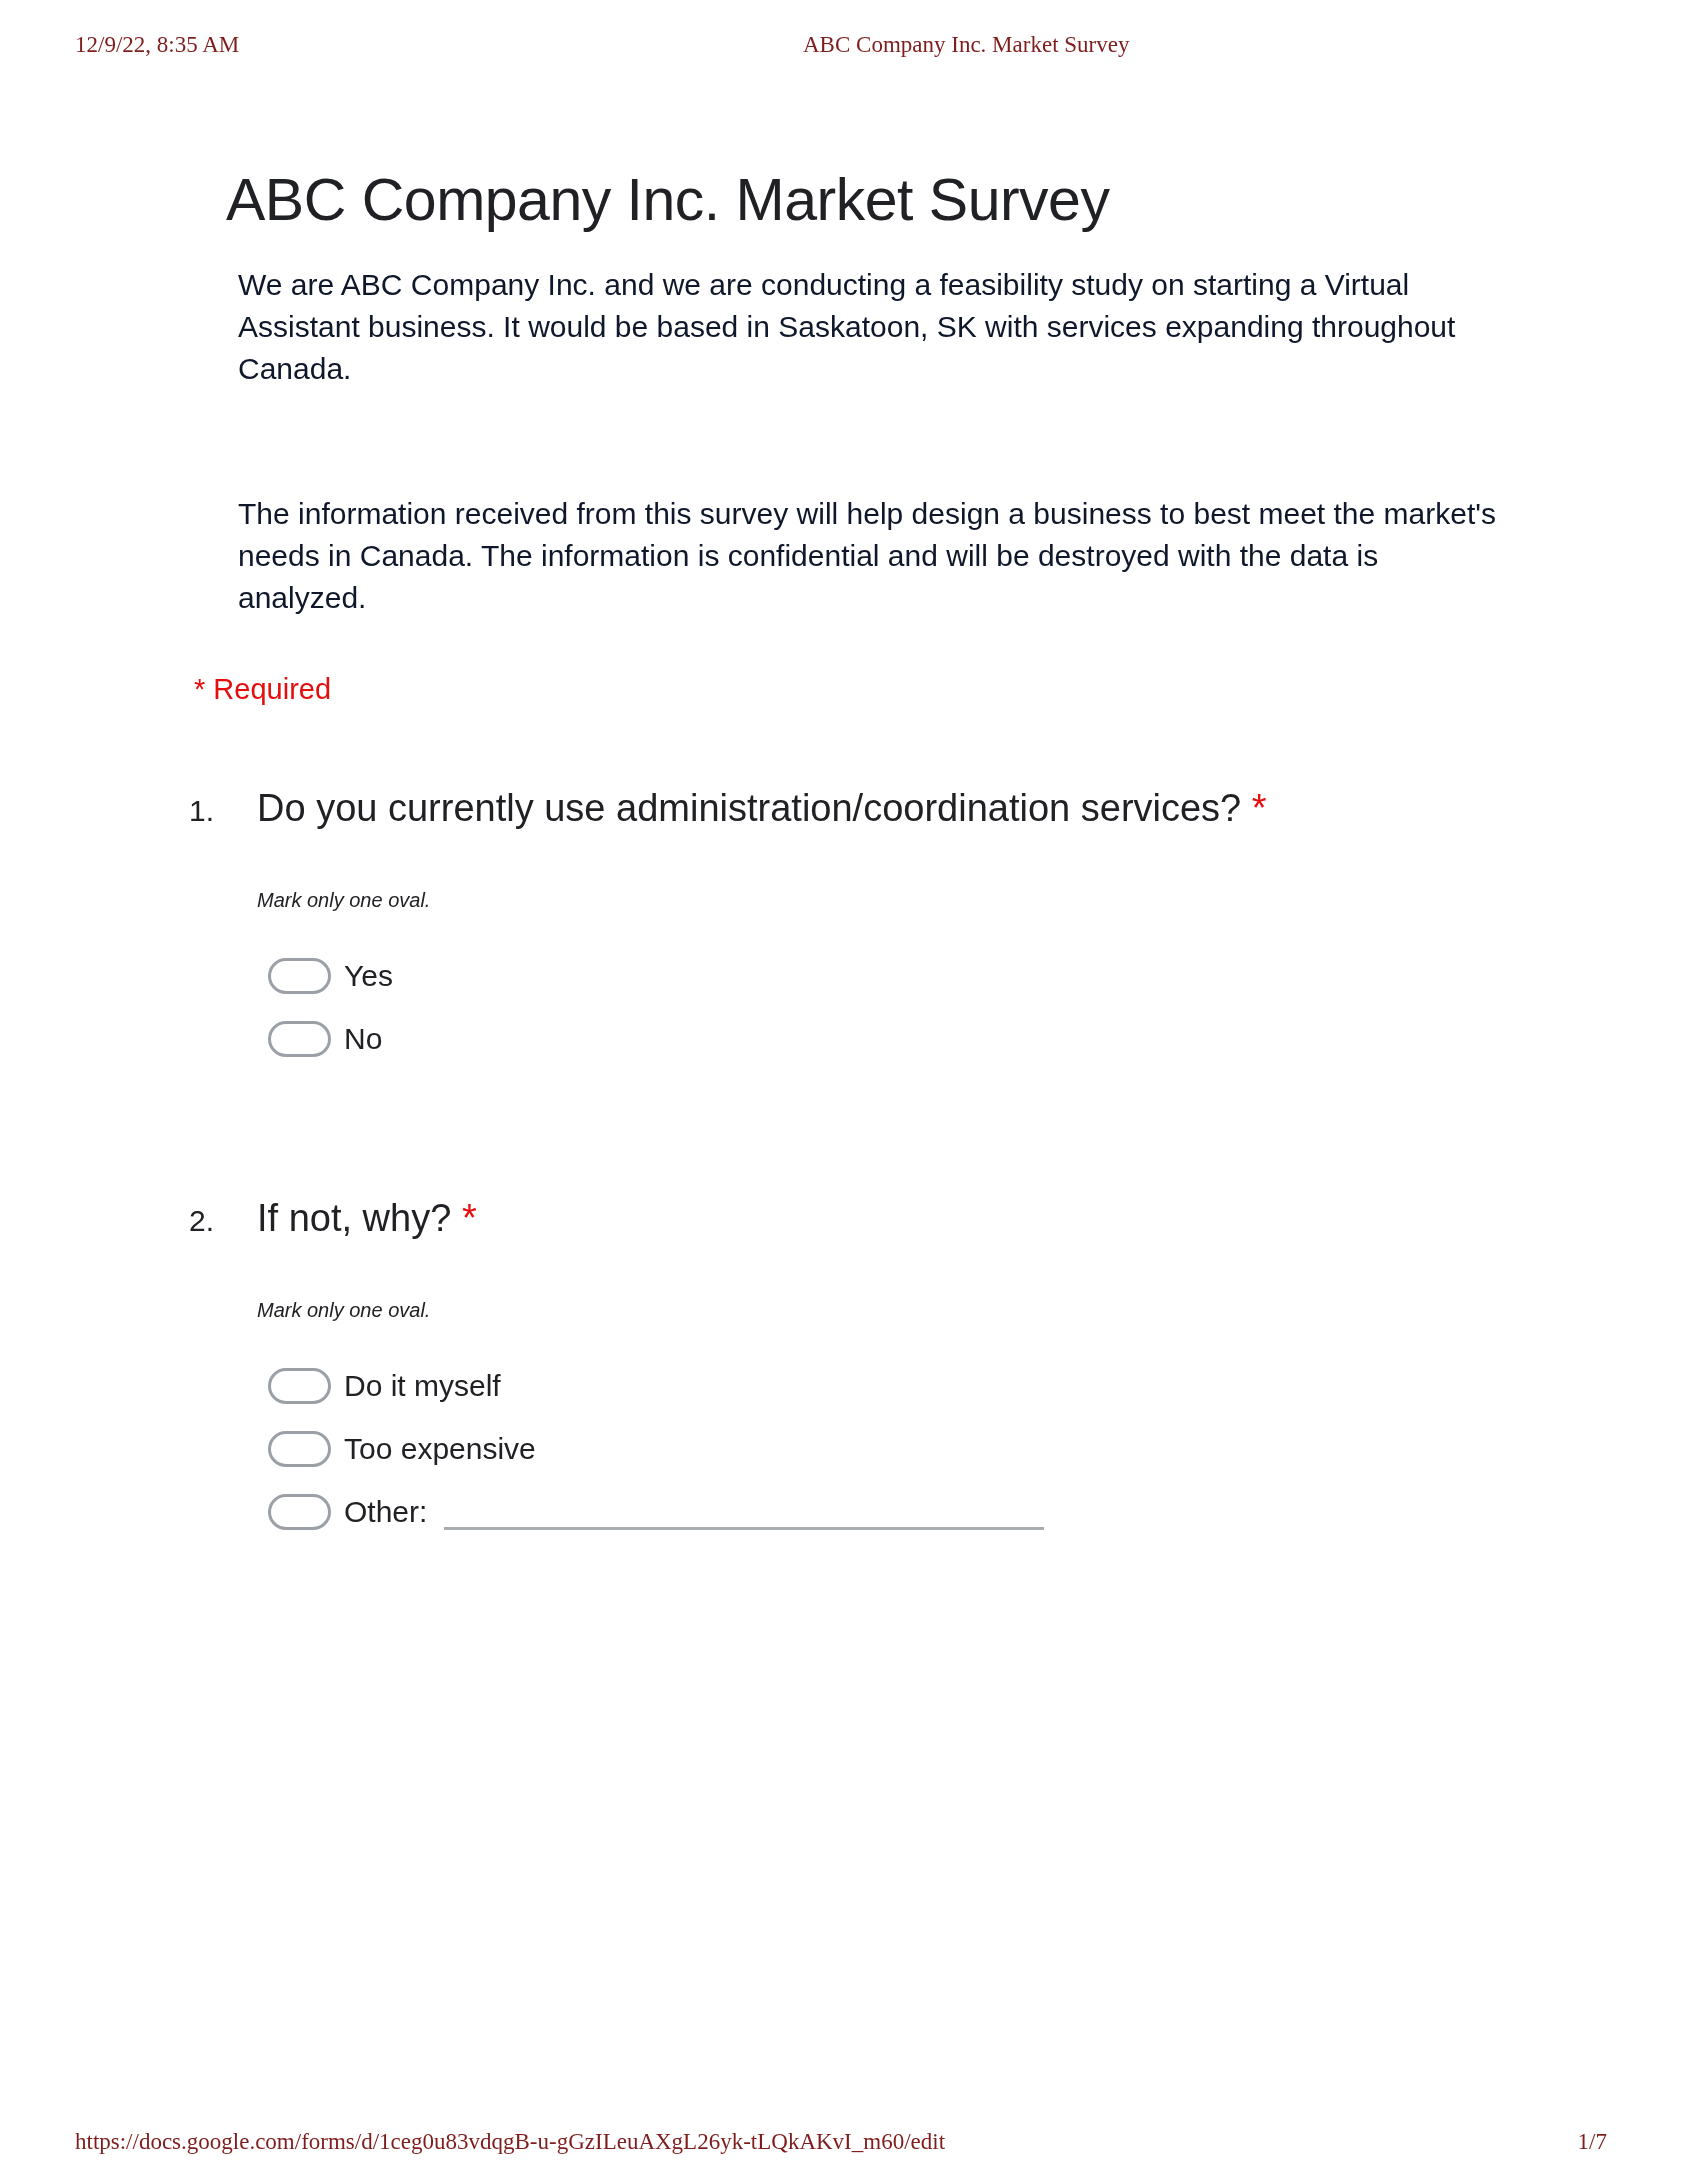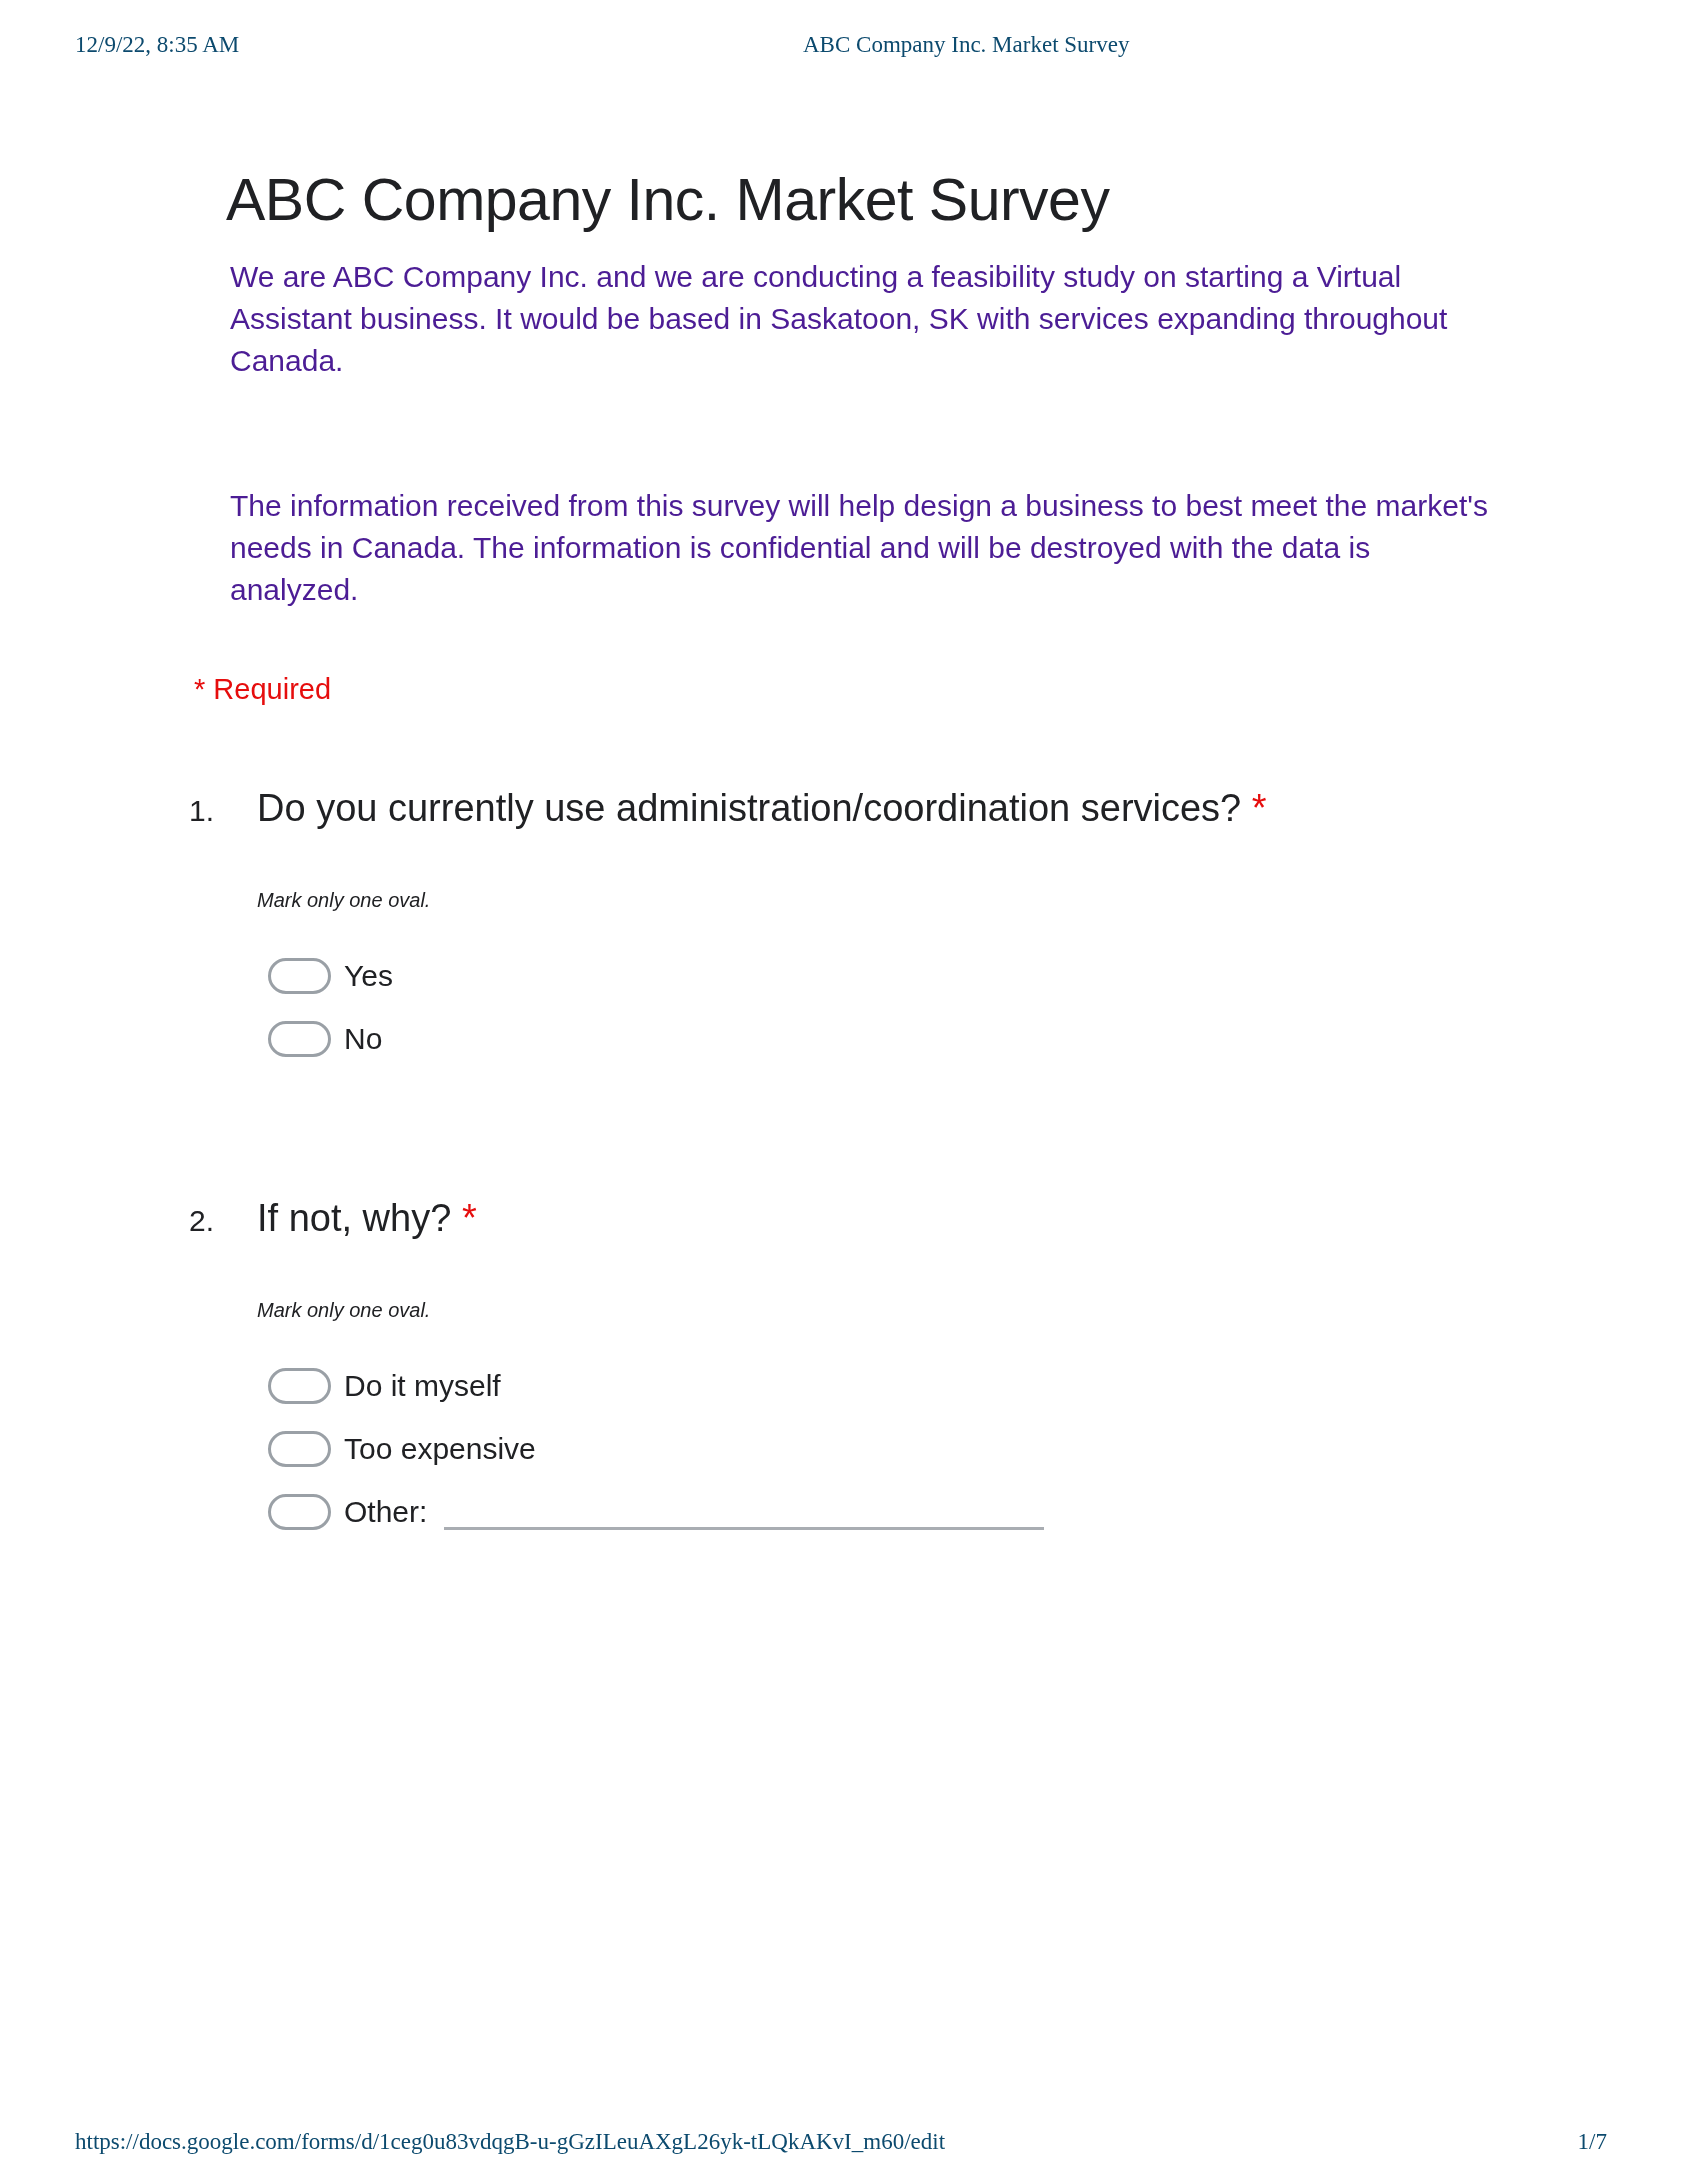--- a/index.html
+++ b/index.html
@@ -11,21 +11,21 @@
     font-family: "Liberation Sans", sans-serif;
     color: #202124;
     overflow: hidden;
   }
 
   
   .ph-date, .ph-title, .pf-url, .pf-page {
     position: absolute;
     font-family: "Liberation Serif", serif;
     font-size: 23px;
-    color: #0c4a6e;
+    color: #7f1d1d;
     white-space: nowrap;
   }
   .ph-date  { left: 75px;  top: 32px; }
   .ph-title { left: 803px; top: 32px; }
   .pf-url   { left: 75px;  top: 2129px; }
   .pf-page  { right: 76px; top: 2129px; }
 
   
   .form-title {
     position: absolute;
@@ -34,24 +34,24 @@
     font-size: 59px;
     font-weight: 400;
     letter-spacing: -0.5px;
     color: #202124;
     white-space: nowrap;
   }
   .intro {
     position: absolute;
     left: 226px;
     width: 1262px;
-    margin: 4px;
+    margin: 12px;
     font-size: 30px;
     line-height: 42px;
-    color: #4c1d95;
+    color: #0f172a;
   }
   .intro.p1 { top: 252px; }
   .intro.p2 { top: 481px; }
 
   .required-note {
     position: absolute;
     left: 194px; top: 673px;
     font-size: 29px;
   }
   .red { color: #e60d0d; }

